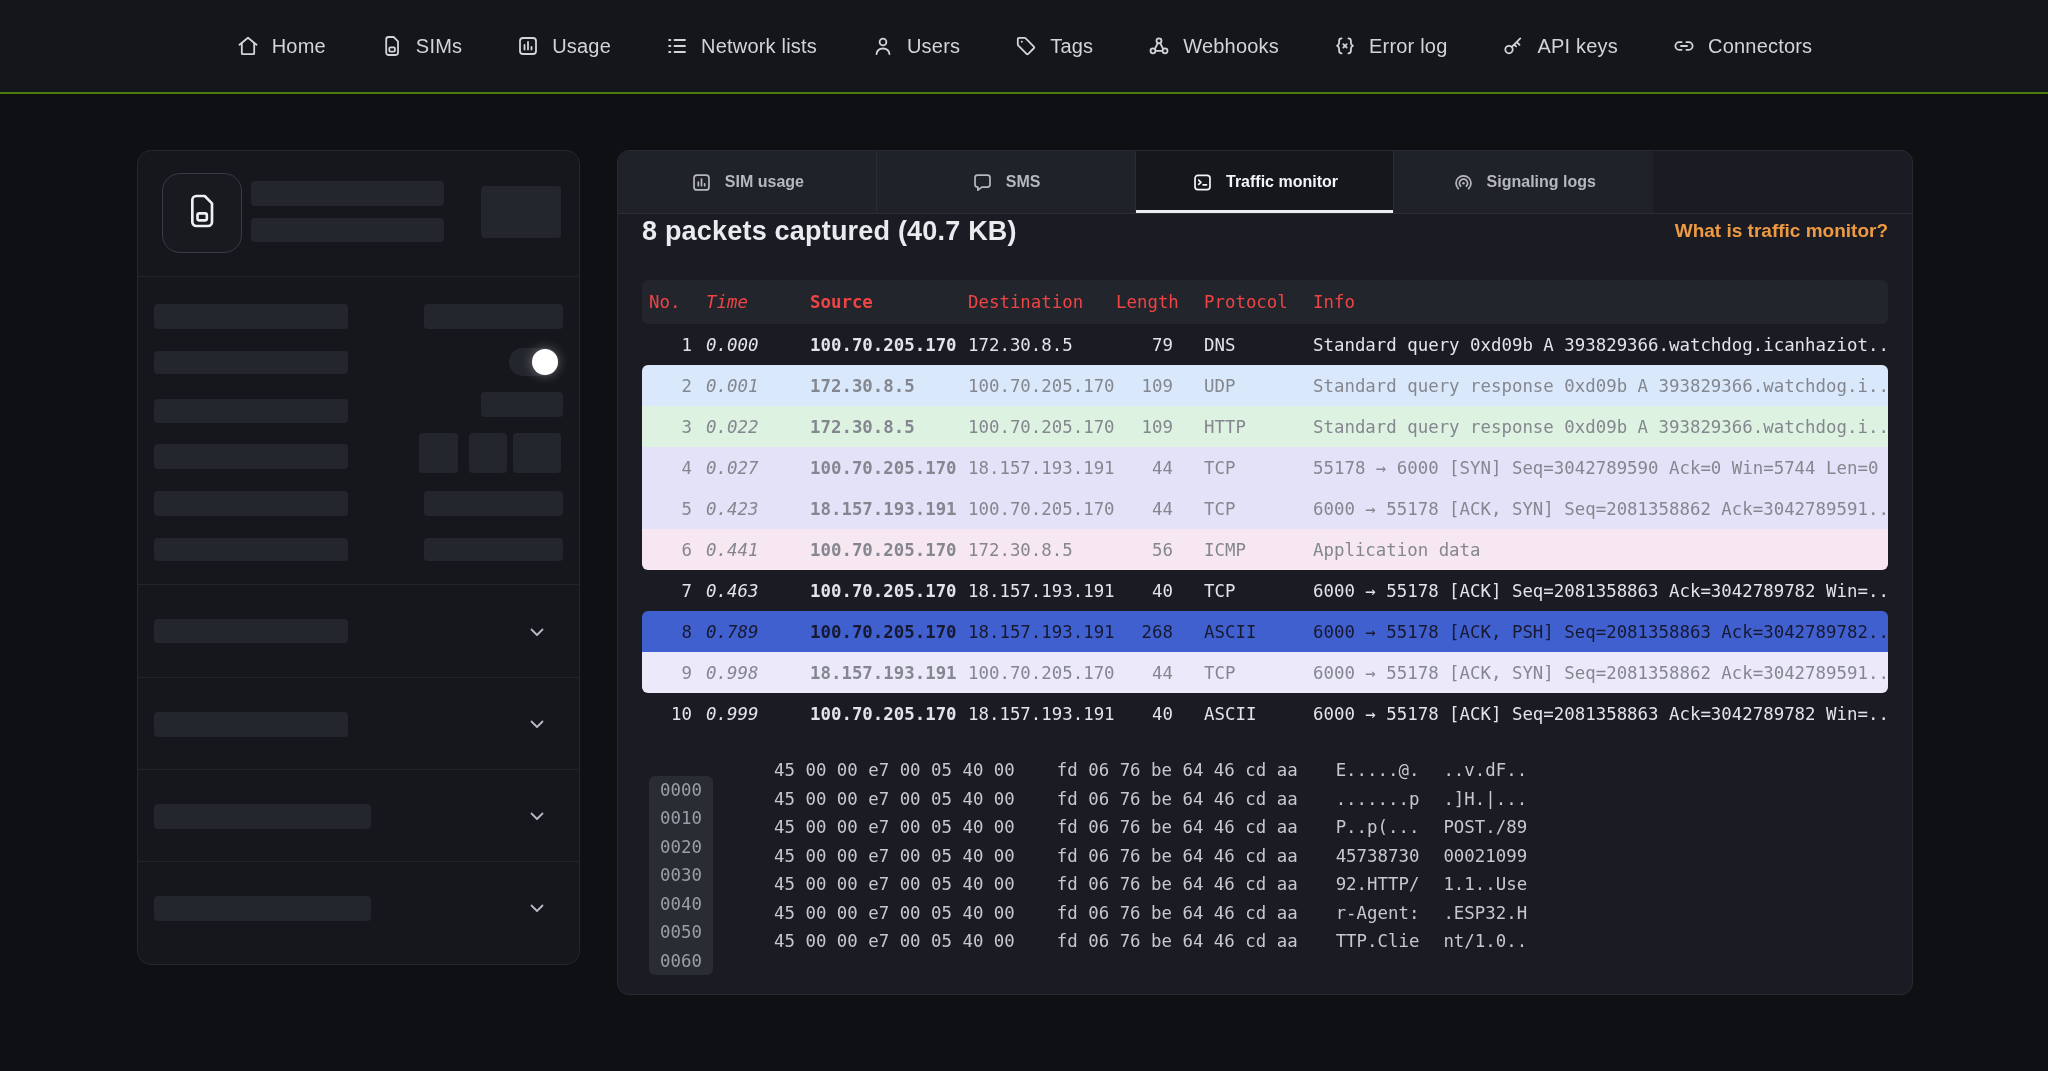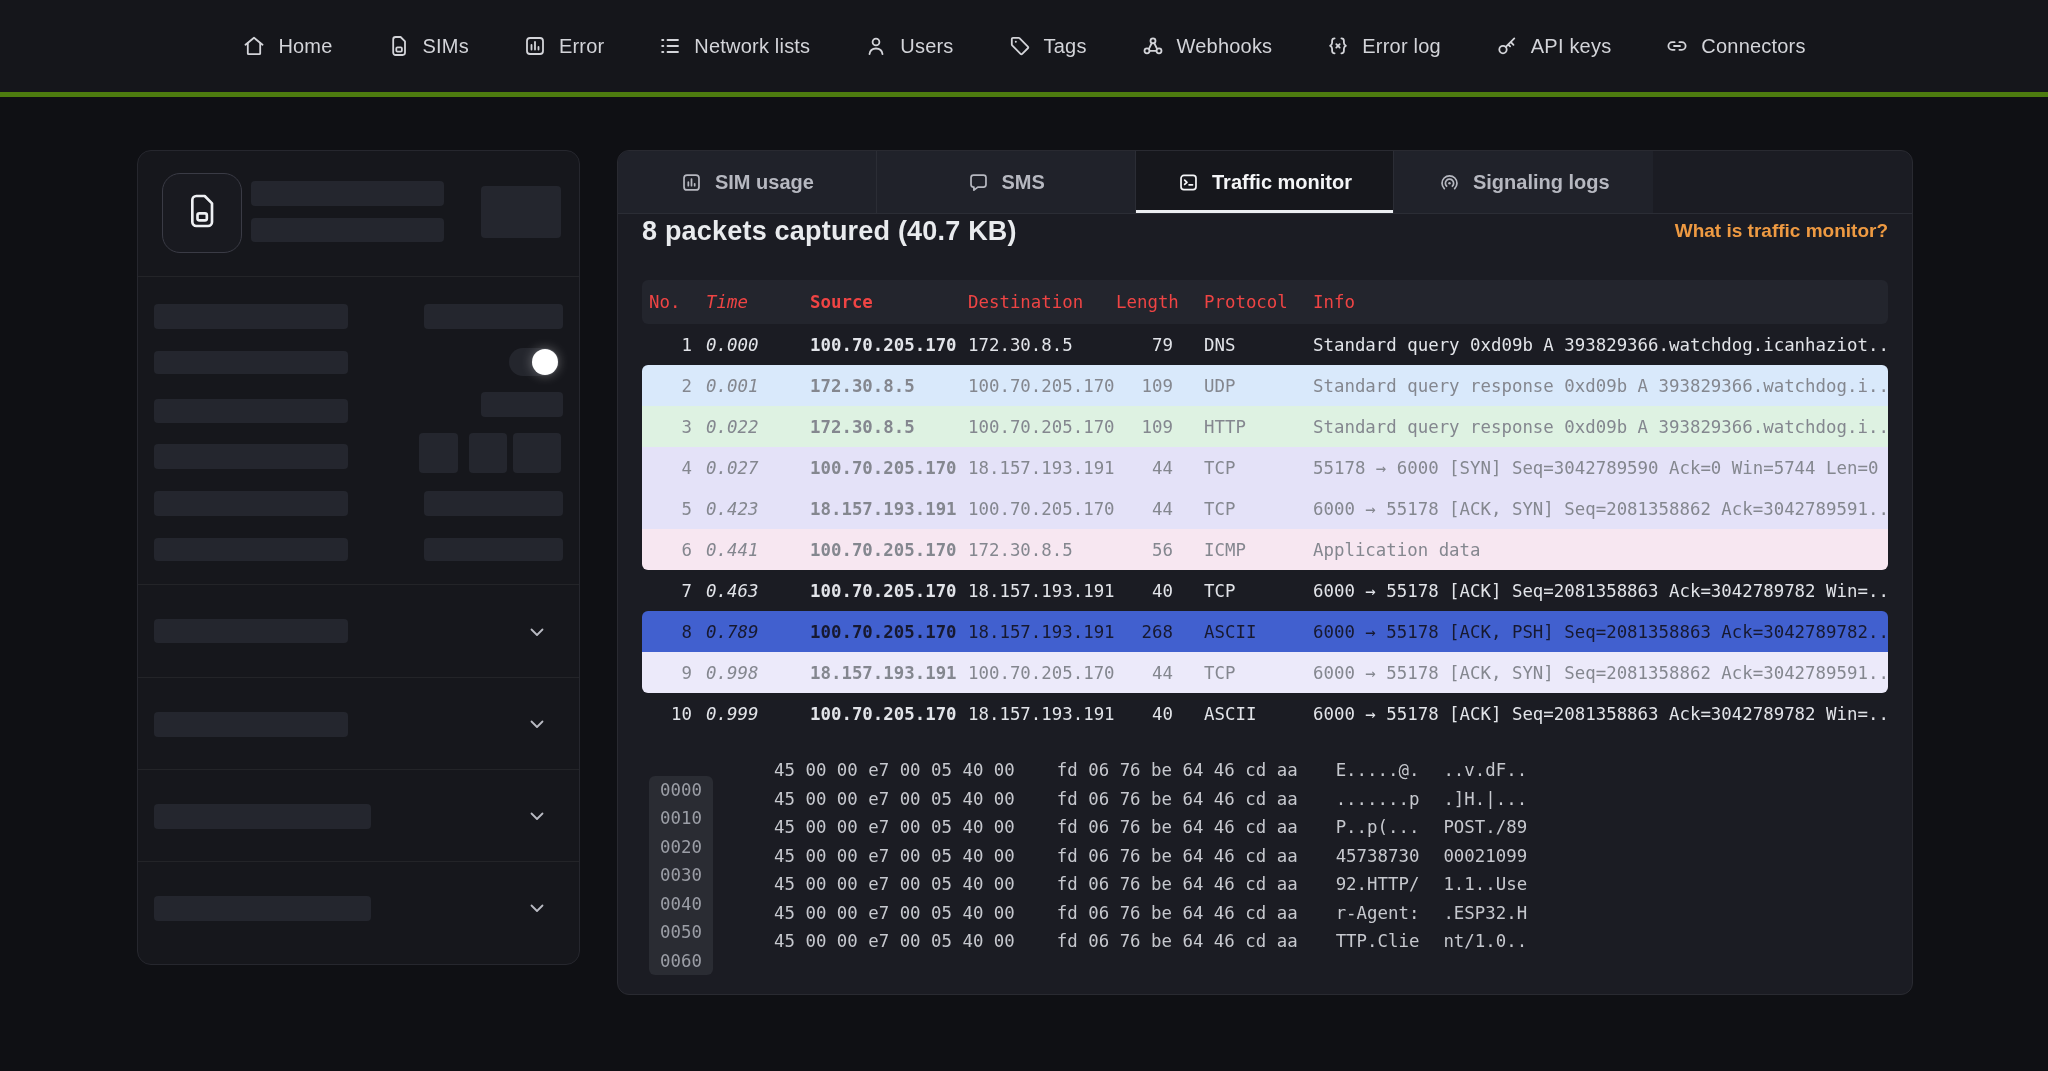--- a/index.html
+++ b/index.html
@@ -1,21 +1,21 @@
 <!DOCTYPE html>
 <html><head>
 <meta charset="utf-8">
 <style>
   html,body{margin:0;padding:0;background:#0f1014;}
   body{width:2048px;height:1071px;position:relative;overflow:hidden;
        font-family:"Liberation Sans",sans-serif;-webkit-font-smoothing:antialiased;}
 
   
   .topnav{position:absolute;left:0;top:0;width:2048px;height:92px;background:#15161b;
-          border-bottom:5px solid #4d7c0f;display:flex;align-items:center;justify-content:center;gap:54px;}
+          border-bottom:2px solid #4d7c0f;display:flex;align-items:center;justify-content:center;gap:54px;}
   .nav-item{display:flex;align-items:center;gap:12px;color:#d3d4d9;cursor:pointer;}
   .nav-ic{width:24px;height:24px;display:inline-flex;}
   .nav-ic svg{width:24px;height:24px;}
   .nav-label{font-size:20px;font-weight:500;letter-spacing:.2px;}
   .top-artifact{position:absolute;left:1683px;top:0;width:190px;height:7px;background:#222329;border-radius:0 0 4px 4px;}
 
   
   .simcard{position:absolute;left:137px;top:150px;width:443px;height:815px;background:#16171c;
            border:1px solid #26272e;border-radius:14px;box-sizing:border-box;overflow:hidden;}
   .sk{position:absolute;background:#24262e;border-radius:4px;}
@@ -33,21 +33,21 @@
   
   .panel{position:absolute;left:617px;top:150px;width:1296px;height:845px;background:#1b1c23;
          border:1px solid #292a31;border-radius:12px;box-sizing:border-box;}
   .tabbar{display:grid;grid-template-columns:repeat(5,1fr);height:62px;border-bottom:1px solid #2b2d35;
           border-radius:11px 11px 0 0;overflow:hidden;}
   .tab{position:relative;background:#20222a;display:flex;align-items:center;justify-content:center;gap:12px;
        color:#b6b8c0;border-right:1px solid #2b2d35;cursor:pointer;}
   .tab:last-child{border-right:none;}
   .tab .tab-ic{width:23px;height:23px;display:inline-flex;}
   .tab .tab-ic svg{width:23px;height:23px;}
-  .tab .tab-label{font-size:20px;font-weight:600;}
+  .tab .tab-label{font-size:16px;font-weight:600;}
   .tab.active{background:#16171c;color:#f4f5f7;}
   .tab.active::after{content:"";position:absolute;left:0;right:0;bottom:0;height:3px;background:#eceef1;}
 
   .content{padding:0 24px;position:relative;}
   .head-row{display:flex;justify-content:space-between;align-items:center;height:34px;}
   .head-row h2{margin:0;font-size:27px;font-weight:700;color:#e9ebee;letter-spacing:.2px;}
   .help-link{font-size:19px;font-weight:700;color:#ee9a42;text-decoration:none;cursor:pointer;}
 
   
   .mono{font-family:"DejaVu Sans Mono",monospace;}
@@ -109,21 +109,21 @@
       </span>
     <span class="nav-label">SIMs</span>
   </div>
     <div class="nav-item">
     <span class="nav-ic">
         <svg viewBox="0 0 24 24" fill="none" stroke="currentColor" stroke-width="1.8" stroke-linecap="round" stroke-linejoin="round">
           <rect x="4" y="4" width="16" height="16" rx="3"></rect>
           <path d="M8.5 15.5v-4.5M12 15.5V8M15.5 15.5v-2.5"></path>
         </svg>
       </span>
-    <span class="nav-label">Error</span>
+    <span class="nav-label">Usage</span>
   </div>
     <div class="nav-item">
     <span class="nav-ic">
         <svg viewBox="0 0 24 24" fill="none" stroke="currentColor" stroke-width="1.8" stroke-linecap="round" stroke-linejoin="round">
           <path d="M9.5 6H20M9.5 12H20M9.5 18H20"></path>
           <path d="M4.3 6h.9M4.3 12h.9M4.3 18h.9" stroke-width="2.2"></path>
         </svg>
       </span>
     <span class="nav-label">Network lists</span>
   </div>

